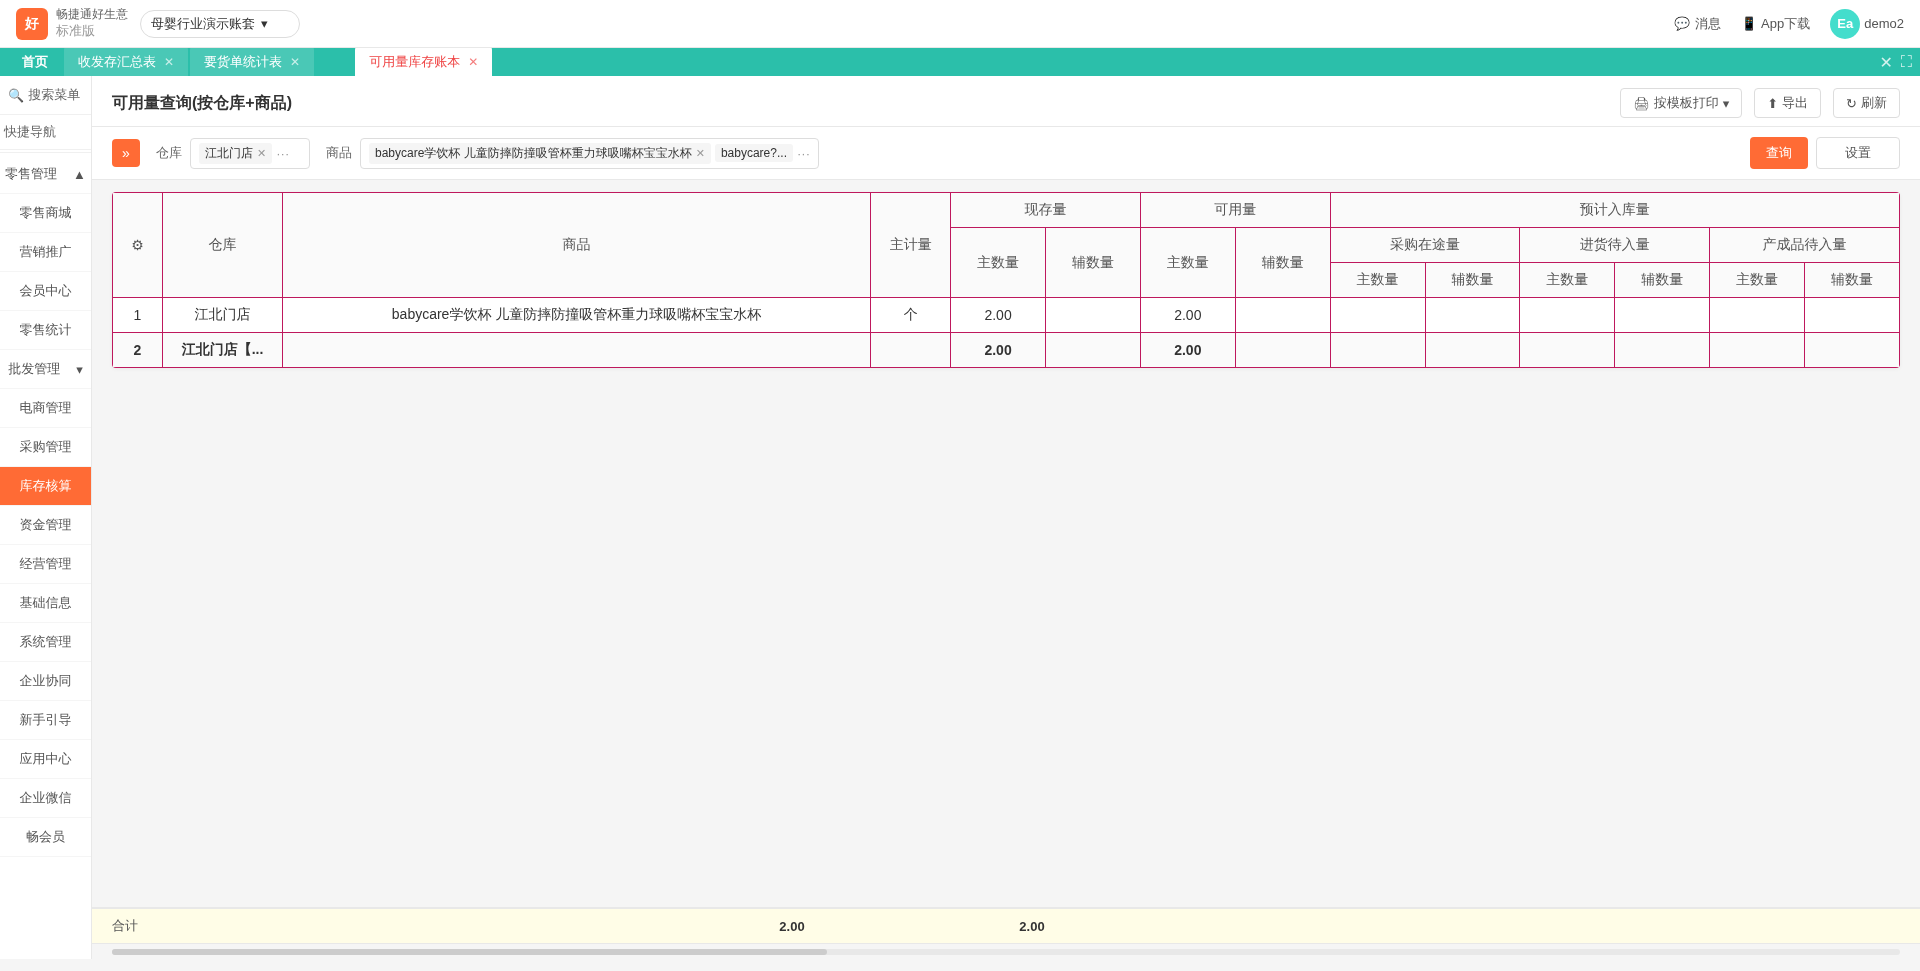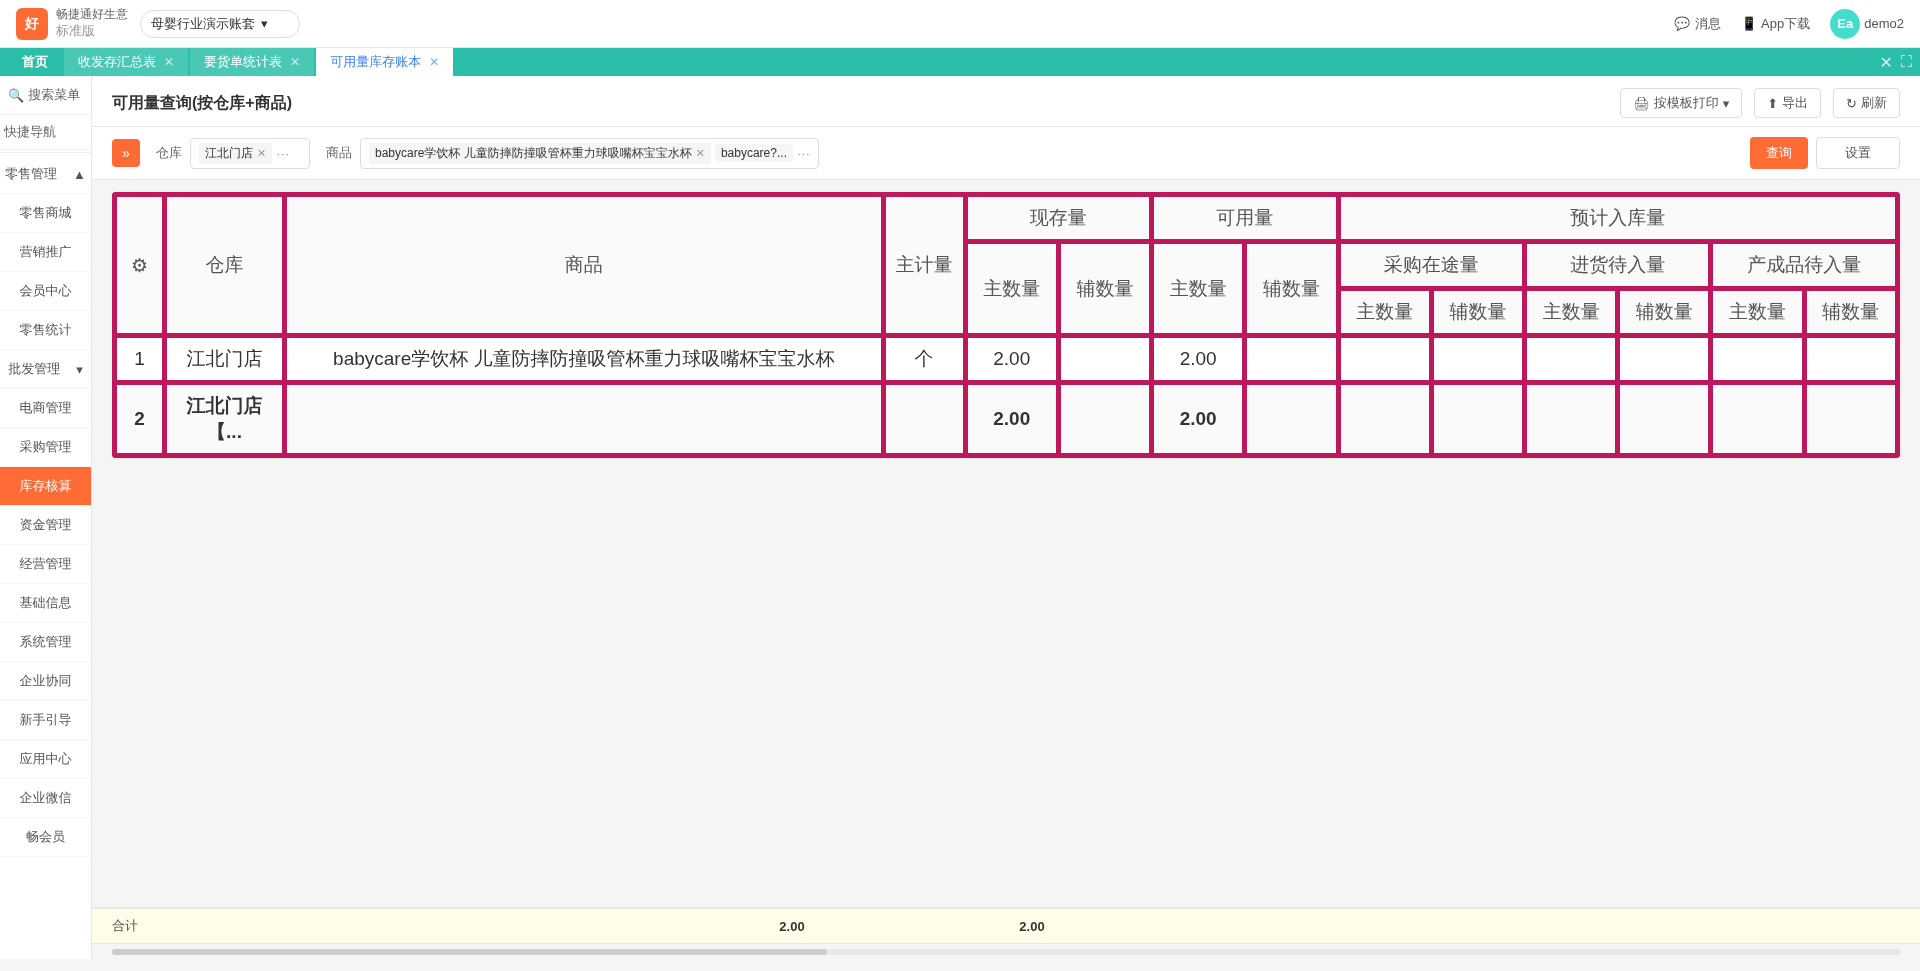--- a/index.html
+++ b/index.html
@@ -40,21 +40,21 @@
       gap: 2px;
     }
     .tab {
       height: 32px;
       padding: 0 14px;
       border-radius: 4px 4px 0 0;
       display: flex; align-items: center; gap: 8px;
       cursor: pointer; font-size: 13px; color: #fff;
       background: rgba(255,255,255,0.15);
     }
-    .tab.active { background: #fff; color: #3b82f6; }
+    .tab.active { background: #fff; color: #ef4444; margin-left: 39px; }
     .tab-close { font-size: 12px; opacity: 0.7; }
     .tab-home { background: transparent; font-weight: bold; }
     .tab-bar-end { margin-left: auto; display: flex; align-items: center; gap: 8px; padding-right: 8px; }
     .tab-bar-btn { color: #fff; cursor: pointer; font-size: 16px; opacity: 0.8; }
 
     
     .main-layout { display: flex; height: calc(971px - 88px); }
 
     
     .sidebar {
@@ -168,24 +168,24 @@
     }
     .data-table {
       width: 100%;
       border-collapse: collapse;
       background: #fff;
       border-radius: 4px;
       overflow: hidden;
       box-shadow: 0 1px 4px rgba(0,0,0,0.05);
     }
     .data-table th, .data-table td {
-      border: 5px solid #be185d;
+      border: 1px solid #be185d;
       padding: 8px 10px;
       text-align: center;
-      font-size: 19px;
+      font-size: 14px;
     }
     .data-table th {
       background: #fafafa;
       color: #555;
       font-weight: normal;
       white-space: nowrap;
     }
     .data-table td { color: #333; }
 
     

